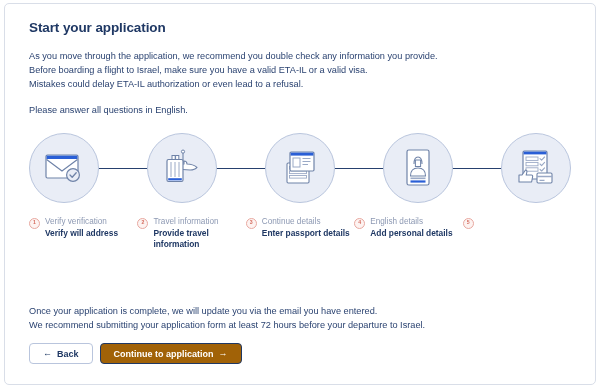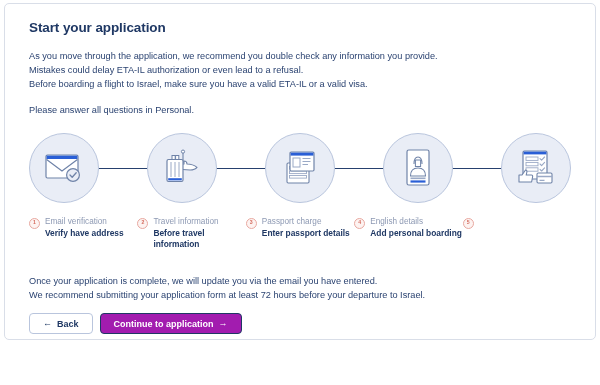--- a/index.html
+++ b/index.html
@@ -12,21 +12,21 @@
     overflow: hidden;
     background: #ffffff;
     font-family: "Liberation Sans", sans-serif;
     -webkit-font-smoothing: antialiased;
   }
   .page-frame {
     position: absolute;
     left: 4px;
     top: 3px;
     width: 592px;
-    height: 337px;
+    height: 382px;
     background: #ffffff;
     border: 1px solid #d9dee8;
     border-radius: 5px;
     box-sizing: border-box;
     overflow: hidden;
   }
   .content {
     padding: 16px 24px 0 24px;
   }
   .page-title {
@@ -129,21 +129,21 @@
     font-weight: bold;
     color: #1f3864;
     line-height: 11.6px;
   }
 
   
   .footer {
     position: absolute;
     left: 24px;
     right: 24px;
-    bottom: 5px;
+    bottom: 20px;
   }
   .footer-line {
     font-size: 9.2px;
     color: #2b4371;
     line-height: 14.2px;
   }
   .buttons {
     margin-top: 11px;
     display: flex;
     gap: 7px;
@@ -160,40 +160,40 @@
     gap: 5px;
     box-sizing: border-box;
     cursor: pointer;
   }
   .btn-back {
     background: #ffffff;
     color: #1f3864;
     border: 1px solid #b9c5dd;
   }
   .btn-primary {
-    background: #a21caf;
+    background: #a16207;
     color: #ffffff;
     border: 1px solid #1f3864;
   }
   .arrow { font-size: 9px; line-height: 1; }
 </style>
 </head>
 <body>
 
 <div class="page-frame">
   <div class="content">
 
     <div class="page-title">Start your application</div>
 
     <div>
       <p class="intro-line">As you move through the application, we recommend you double check any information you provide.</p>
+      <p class="intro-line">Before boarding a flight to Israel, make sure you have a valid ETA-IL or a valid visa.</p>
       <p class="intro-line">Mistakes could delay ETA-IL authorization or even lead to a refusal.</p>
-      <p class="intro-line">Before boarding a flight to Israel, make sure you have a valid ETA-IL or a valid visa.</p>
       <div class="intro-gap"></div>
-      <p class="intro-line">Please answer all questions in Personal.</p>
+      <p class="intro-line">Please answer all questions in English.</p>
     </div>
 
 
     <div class="stepper">
       <div class="track"></div>
       <div class="circles">
 
         <div class="circle">
           <span>
             <svg width="42" height="34" viewBox="0 0 42 34">
@@ -267,46 +267,46 @@
         </div>
 
       </div>
     </div>
 
     <div class="labels">
 
       <div class="label-col">
         <div class="badge">1</div>
         <div class="label-texts">
-          <div class="label-top">Email verification</div>
-          <div class="label-main">Verify have address</div>
+          <div class="label-top">Verify verification</div>
+          <div class="label-main">Verify will address</div>
         </div>
       </div>
 
       <div class="label-col">
         <div class="badge">2</div>
         <div class="label-texts">
           <div class="label-top">Travel information</div>
-          <div class="label-main">Before travel information</div>
+          <div class="label-main">Provide travel information</div>
         </div>
       </div>
 
       <div class="label-col">
         <div class="badge">3</div>
         <div class="label-texts">
-          <div class="label-top">Passport charge</div>
+          <div class="label-top">Continue details</div>
           <div class="label-main">Enter passport details</div>
         </div>
       </div>
 
       <div class="label-col">
         <div class="badge">4</div>
         <div class="label-texts">
           <div class="label-top">English details</div>
-          <div class="label-main">Add personal boarding</div>
+          <div class="label-main">Add personal details</div>
         </div>
       </div>
 
       <div class="label-col">
         <div class="badge">5</div>
       </div>
 
     </div>
   </div>
 

